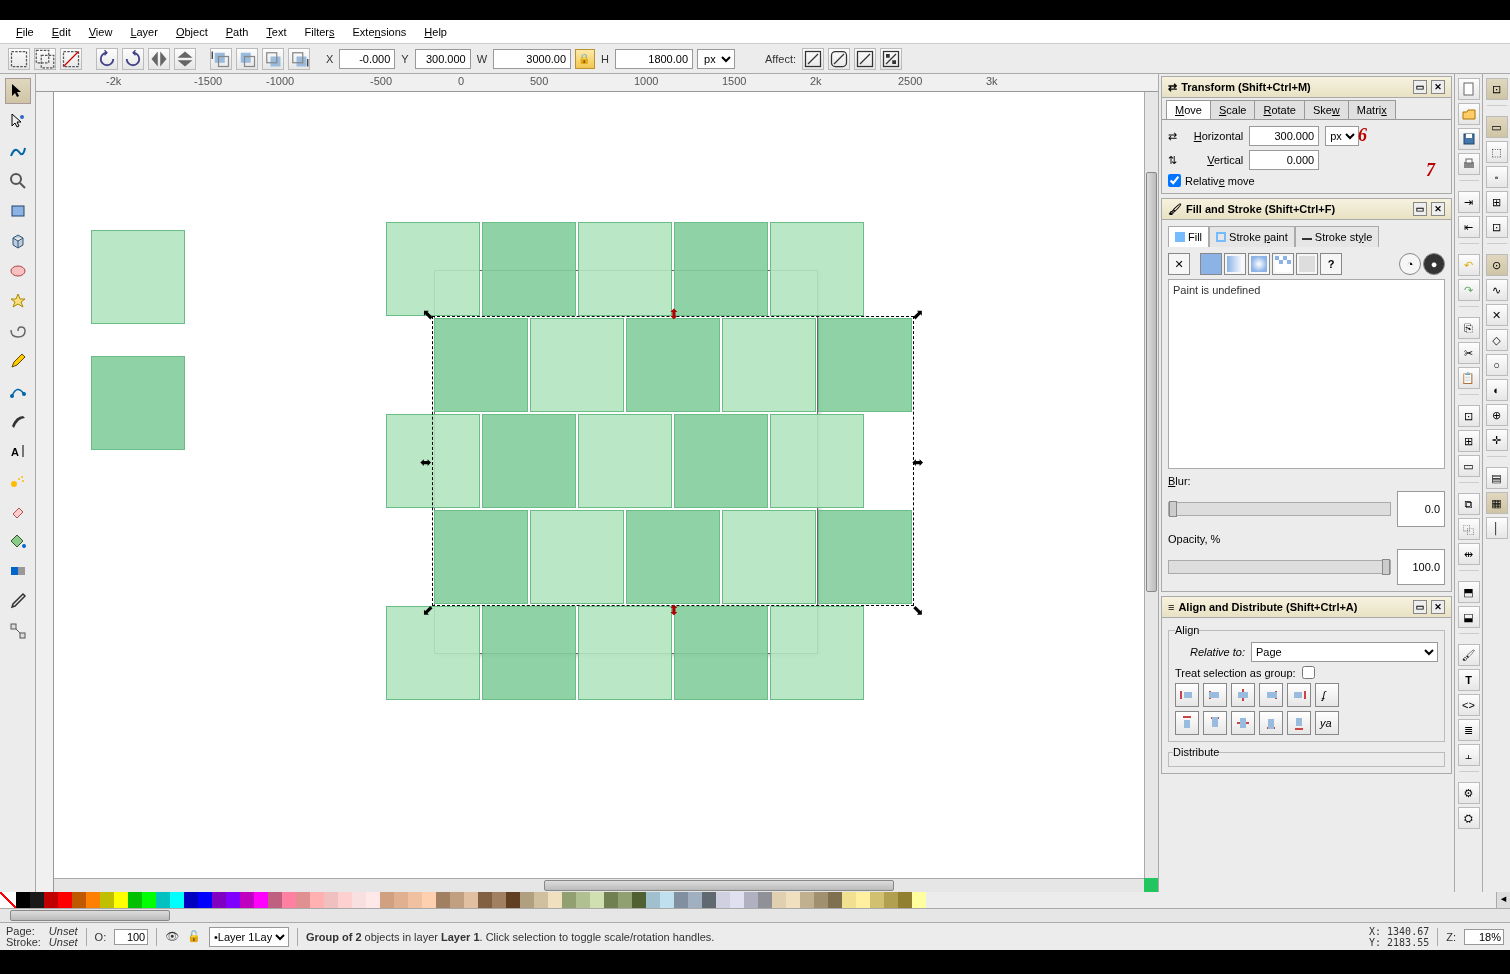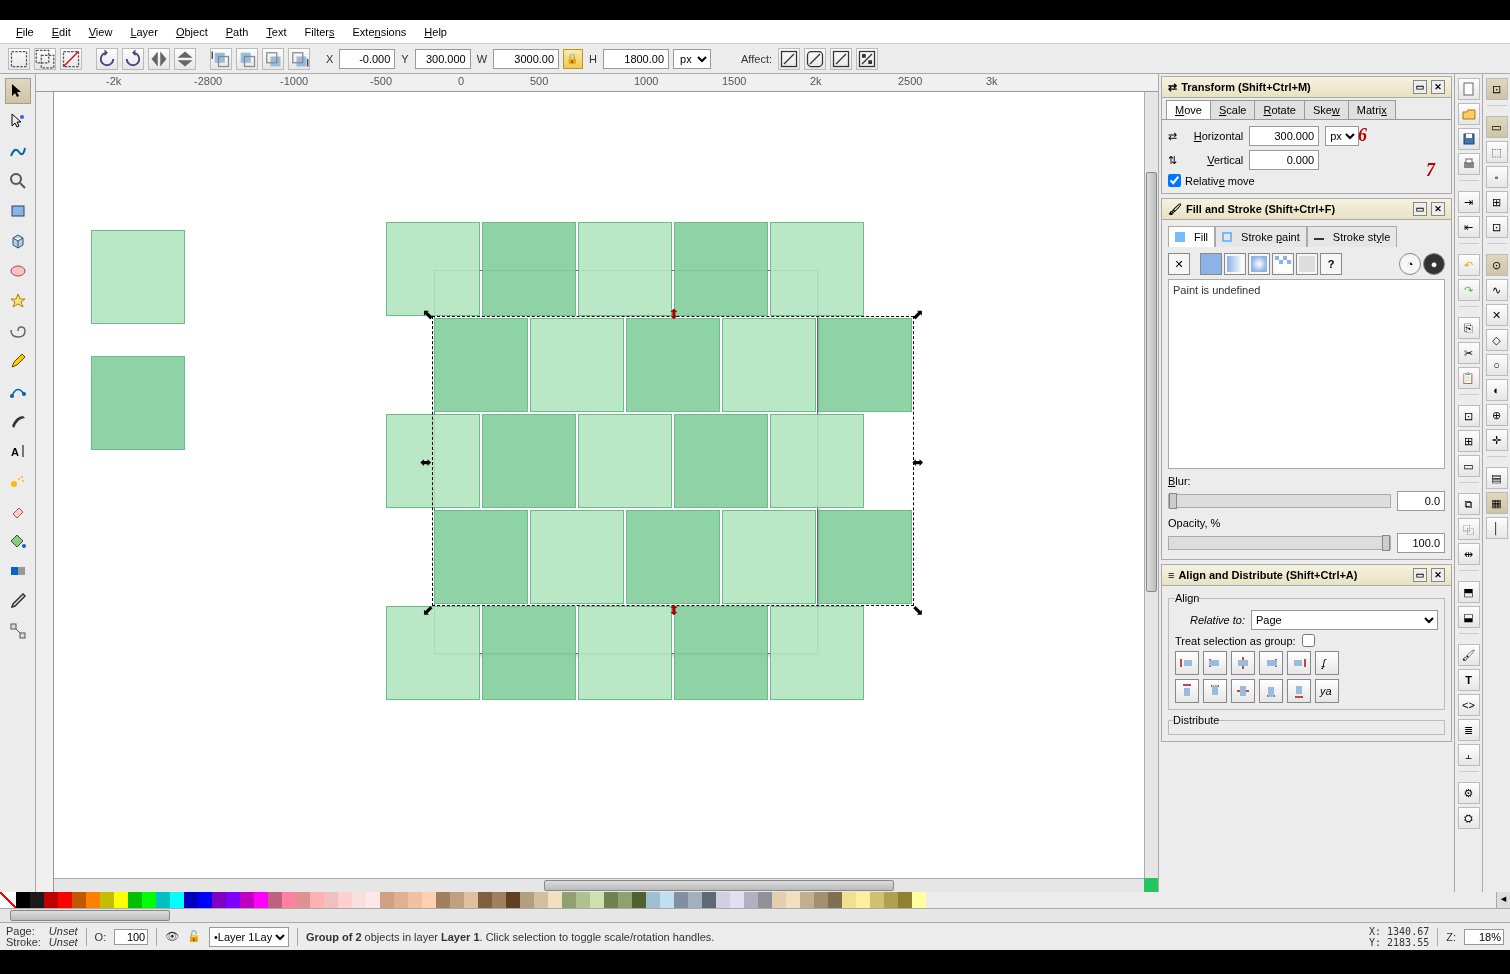--- a/index.html
+++ b/index.html
@@ -10,21 +10,21 @@
 .menubar { background: #fff; height: 24px; display: flex; align-items: center; padding: 0 8px; border-bottom: 1px solid #ccc; gap: 2px;}
 .menubar .menu-item { padding: 3px 8px; cursor: default; }
 .menubar .menu-item u { text-decoration: underline; }
 
 
 .toolbar { background: #ececec; height: 30px; display: flex; align-items: center; padding: 2px 8px; gap: 4px; border-bottom: 1px solid #aaa;}
 .tbtn { width: 22px; height: 22px; border: 1px solid #bbb; background: linear-gradient(#fdfdfd,#e6e6e6); display: flex; align-items: center; justify-content: center; font-size: 11px; color: #333; }
 .tsep { width: 6px; height: 22px; }
 .tlabel { padding: 0 2px; color: #333; }
 .tinput { width: 56px; height: 20px; border: 1px solid #999; background: #fff; padding: 0 4px; text-align: right; font-size: 11px;}
-.tinput.wide { width: 66px; }
+.tinput.wide { width: 78px; }
 .tselect { height: 20px; border: 1px solid #999; background: #fff; padding: 0 2px;}
 .lock-btn { width:20px; height:20px; background: linear-gradient(#fde9a8,#f3c74f); border:1px solid #b89433; display:flex; align-items:center; justify-content:center; font-size:10px;}
 
 
 .main { flex: 1; display: flex; min-height: 0;}
 .toolbox { width: 36px; background: #ececec; border-right: 1px solid #aaa; display: flex; flex-direction: column; align-items: center; padding-top: 4px; gap: 4px;}
 .tool { width: 26px; height: 26px; display: flex; align-items: center; justify-content: center; border: 1px solid transparent; }
 .tool.active { background: linear-gradient(#e0d7bf, #cfc5a5); border: 1px solid #a99; }
 .tool svg { width: 18px; height: 18px; }
 
@@ -56,28 +56,28 @@
 .tab-content { border-top: 1px solid #999; background: #ececec; padding: 6px;}
 .field-row { display:flex; align-items:center; gap:6px; margin-bottom:4px;}
 .field-row label { text-align:right; width:60px;}
 .pinput { width: 70px; height: 20px; border: 1px solid #999; background:#fff; padding:0 4px; text-align:right;}
 .pselect { height:20px; border:1px solid #999; background:#fff;}
 .check { display:flex; align-items:center; gap:4px;}
 .btn { padding: 3px 16px; border:1px solid #888; background: linear-gradient(#fff,#ddd); }
 .btn-row { display:flex; justify-content:flex-end; gap:8px; padding: 4px 6px;}
 
 .fill-tabs { display:flex; gap:0; margin-bottom:2px;}
-.fill-tab { padding: 4px 6px; border:1px solid #aaa; border-bottom:none; background:#e6e6e6; display:flex; align-items:center; gap:9px;}
+.fill-tab { padding: 4px 6px; border:1px solid #aaa; border-bottom:none; background:#e6e6e6; display:flex; align-items:center; gap:3px;}
 .fill-tab.active { background:#fff;}
 .paint-row { display:flex; gap:2px; align-items:center; padding:4px 0;}
 .paint-btn { width:22px; height:22px; border:1px solid #888; background:#f6f6f6; display:flex; align-items:center; justify-content:center;}
 .paint-area { border:1px solid #aaa; background:#fff; height: 190px; padding:4px; color:#333;}
 .slider-row { display:flex; align-items:center; gap:6px; margin-top:4px;}
 .slider { flex:1; height:14px; background:#ddd; border:1px solid #aaa; position:relative;}
-.num-small { width:48px; height:20px; border:1px solid #999; background:#fff; text-align:right; padding:0 4px;}
+.num-small { width:48px; height:36px; border:1px solid #999; background:#fff; text-align:right; padding:0 4px;}
 
 .align-grid { display:flex; gap:4px; flex-wrap:wrap; margin-top:4px;}
 .align-btn { width:24px; height:24px; border:1px solid #888; background:linear-gradient(#fff,#e6e6e6); display:flex; align-items:center; justify-content:center;}
 
 
 .snapbar { width: 28px; background: #ececec; border-left: 1px solid #aaa; display:flex; flex-direction:column; align-items:center; padding-top:4px; gap:3px;}
 .snapbtn { width:22px; height:22px; border:1px solid #bbb; background: linear-gradient(#fdfdfd,#e6e6e6); display:flex; align-items:center; justify-content:center;}
 .snapbtn.active { background: linear-gradient(#e0d7bf,#cfc5a5); }
 .snapsep { height:6px; width: 20px; border-top:1px solid #ccc; margin: 2px 0;}
 
@@ -339,22 +339,22 @@
             <rect x="2" y="2" width="5" height="5" fill="#ddd" stroke="#555"></rect>
             <rect x="11" y="11" width="5" height="5" fill="#ddd" stroke="#555"></rect>
             <line x1="7" y1="7" x2="11" y2="11" stroke="#555"></line>
           </svg>
         </div>
     </div>
 
     <div class="canvas-wrap">
       <div class="ruler-h">
         <span class="tick" style="left:70px">-2k</span>
-        <span class="tick" style="left:158px">-2800</span>
-        <span class="tick" style="left:244px">-1000</span>
+        <span class="tick" style="left:158px">-1500</span>
+        <span class="tick" style="left:230px">-1000</span>
         <span class="tick" style="left:334px">-500</span>
         <span class="tick" style="left:422px">0</span>
         <span class="tick" style="left:494px">500</span>
         <span class="tick" style="left:598px">1000</span>
         <span class="tick" style="left:686px">1500</span>
         <span class="tick" style="left:774px">2k</span>
         <span class="tick" style="left:862px">2500</span>
         <span class="tick" style="left:950px">3k</span>
       </div>
       <div class="canvas-area">

